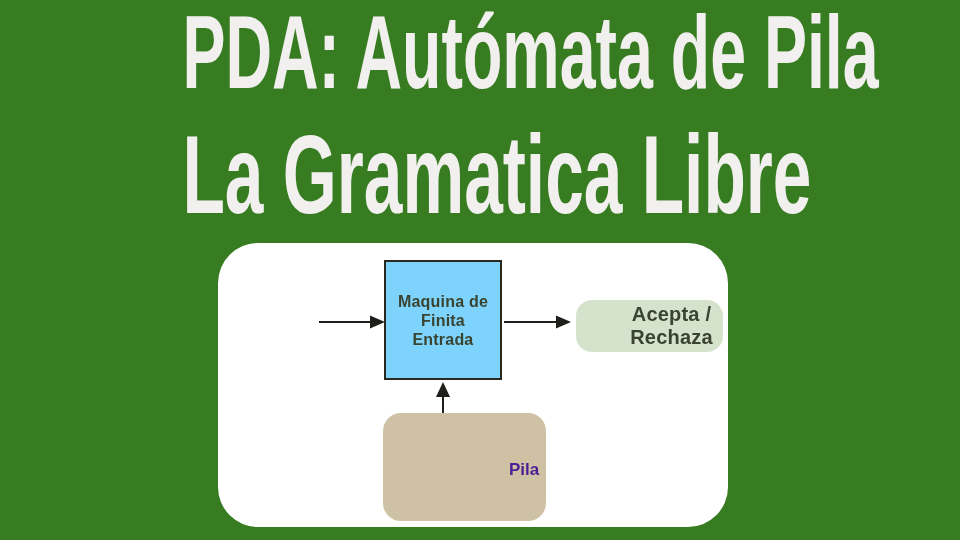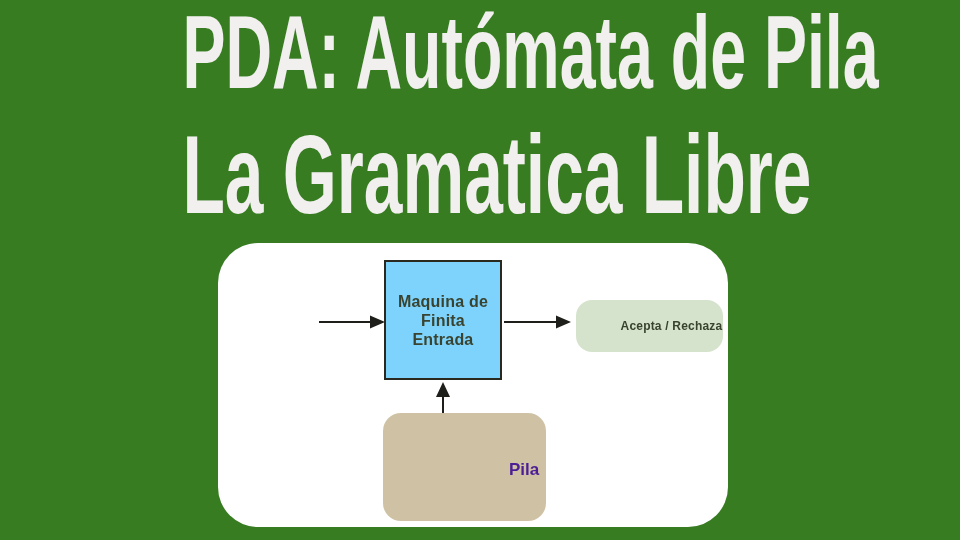--- a/index.html
+++ b/index.html
@@ -36,21 +36,21 @@
     font-size:16px; color:#31414b;
   }
   .control {
     left:166px; top:17px; width:118px; height:120px;
     background:#7dd3fc; border:2px solid #29291f;
     flex-direction:column; font-size:16px; line-height:19px; color:#39432f;
   }
   .acepta {
     left:358px; top:57px; width:147px; height:52px;
     background:#d5e3cc; border-radius:16px;
-    font-size:12px; color:#39432f;padding-left:44px;
+    font-size:20px; color:#39432f;padding-left:44px;
   }
   .pila-box {
     position:absolute; left:165px; top:170px; width:163px; height:108px;
     background:#cfc2a4; border-radius:18px;
   }
   .pila-label {
     position:absolute; left:276px; top:217px; width:60px;
     text-align:center; font-size:17px; font-weight:600; color:#4c1d95;
   }
   .arrows { position:absolute; left:0; top:0; width:510px; height:284px; }

